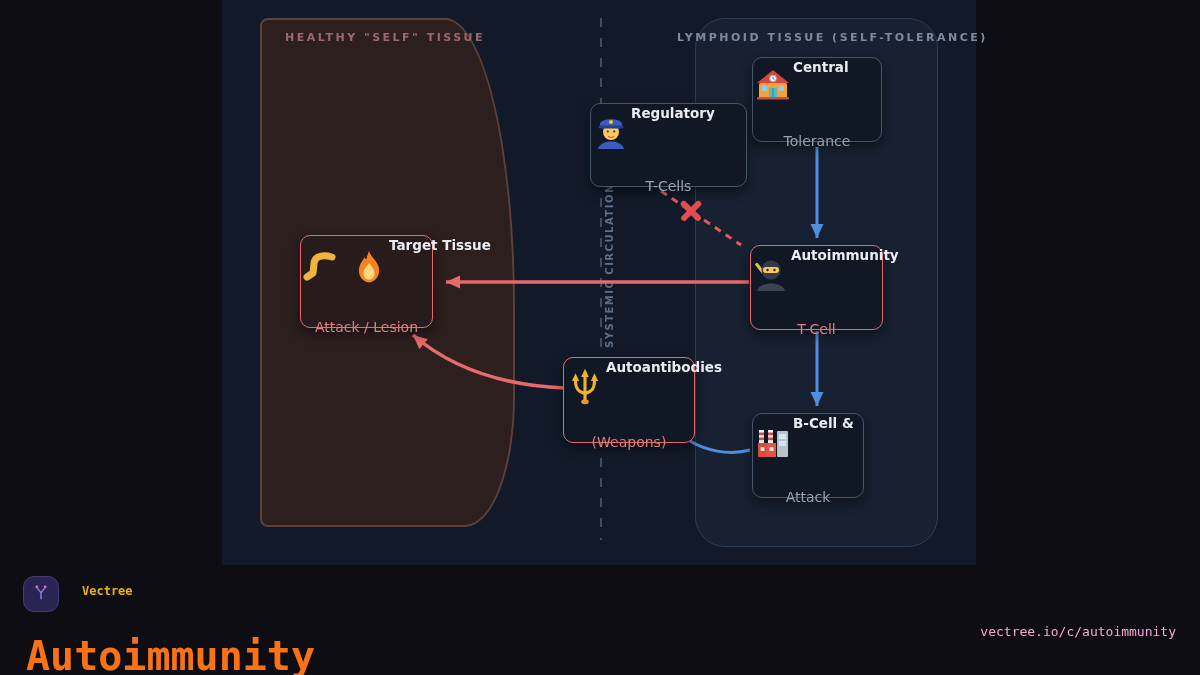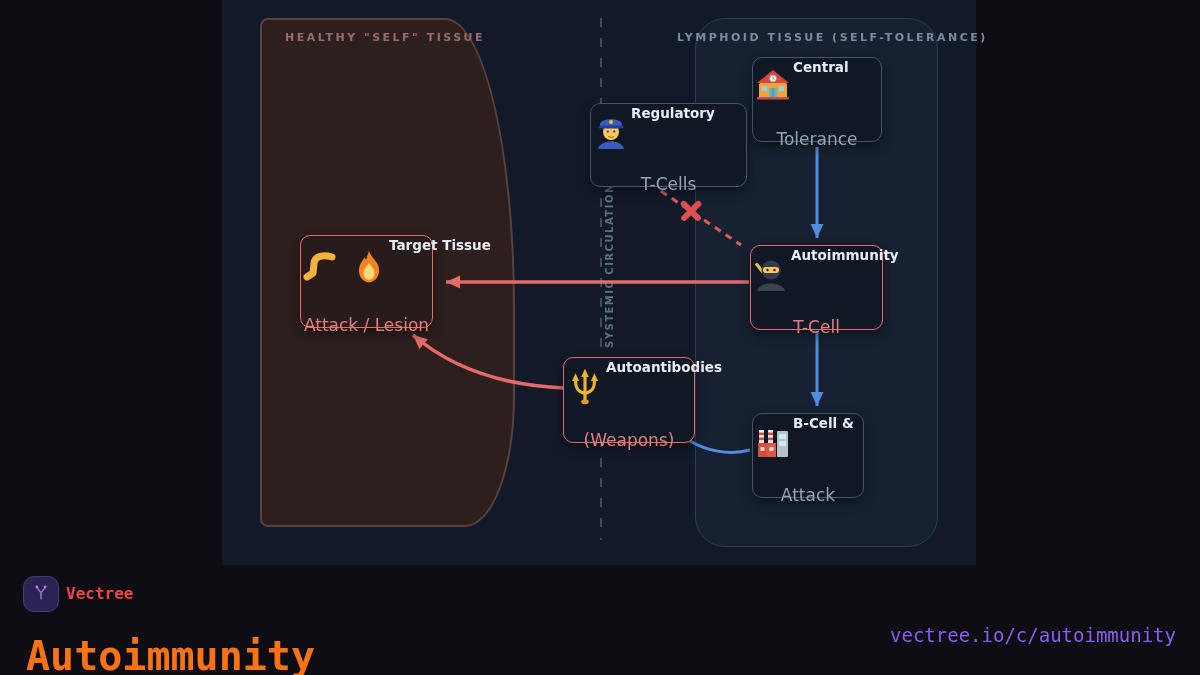--- a/index.html
+++ b/index.html
@@ -24,44 +24,44 @@
   .edges{position:absolute;left:0;top:0;width:1200px;height:675px;z-index:2;pointer-events:none;}
   
   .node{position:absolute;z-index:3;background:#101826;border:1.5px solid #475569;border-radius:10px;
     box-sizing:border-box;box-shadow:0 5px 12px rgba(0,0,0,.45);
     display:flex;flex-direction:row;align-items:flex-start;}
   .node.red{border-color:#e66a6a;}
   .node.brown{background:#281b1b;}
   .node .iconrow{margin-top:9px;height:44px;display:flex;align-items:center;justify-content:center;gap:8px;}
   .node .title{font-size:13.5px;font-weight:bold;color:#e9edf3;margin-top:1px;white-space:nowrap;}
   .node .subtitle{position:absolute;bottom:-8px;left:0;width:100%;text-align:center;
-    font-size:17px;color:#98a2b3;white-space:nowrap;}
+    font-size:14px;color:#98a2b3;white-space:nowrap;}
   .node .subtitle.alert{color:#e57d7d;}
   .n-central{left:752px;top:57px;width:130px;height:85px;}
   .n-regulatory{left:562px;top:103px;width:157px;height:84px;margin-left:28px;}
   .n-autoreactive{left:750px;top:245px;width:133px;height:85px;}
   .n-bcell{left:752px;top:413px;width:112px;height:85px;}
   .n-autoantibodies{left:563px;top:357px;width:132px;height:86px;}
   .n-target{left:300px;top:235px;width:133px;height:93px;}
   
   .xmark{position:absolute;left:679px;top:199px;width:24px;height:24px;z-index:4;}
   .xmark::before,.xmark::after{content:"";position:absolute;left:-1px;top:9px;width:26px;height:5.5px;
     border-radius:3px;background:#e04f4f;}
   .xmark::before{transform:rotate(45deg);}
   .xmark::after{transform:rotate(-45deg);}
   
   .logo{position:absolute;left:23px;top:576px;width:36px;height:36px;border-radius:11px;
     background:#2a2452;border:1px solid #453c7a;box-sizing:border-box;
     display:flex;align-items:center;justify-content:center;}
-  .brand-name{position:absolute;left:66px;top:584px;font-family:"DejaVu Sans Mono","Liberation Mono",monospace;
-    font-size:16px;font-weight:bold;color:#ef4444;}
+  .brand-name{position:absolute;left:82px;top:584px;font-family:"DejaVu Sans Mono","Liberation Mono",monospace;
+    font-size:12px;font-weight:bold;color:#eab308;}
   .deck-title{position:absolute;left:26px;top:636px;font-family:"DejaVu Sans Mono","Liberation Mono",monospace;
     font-size:40px;font-weight:bold;color:#f97316;line-height:1;}
   .share-url{position:absolute;right:24px;top:624px;font-family:"DejaVu Sans Mono","Liberation Mono",monospace;
-    font-size:19px;color:#8b5cf6;}
+    font-size:13px;color:#f9a8d4;}
 </style>
 </head>
 <body>
 
 <div class="stage">
 
   <div class="canvas">
     <div class="region-healthy"></div>
     <div class="region-lymphoid"></div>
     <div class="region-label lbl-healthy">HEALTHY "SELF" TISSUE</div>

